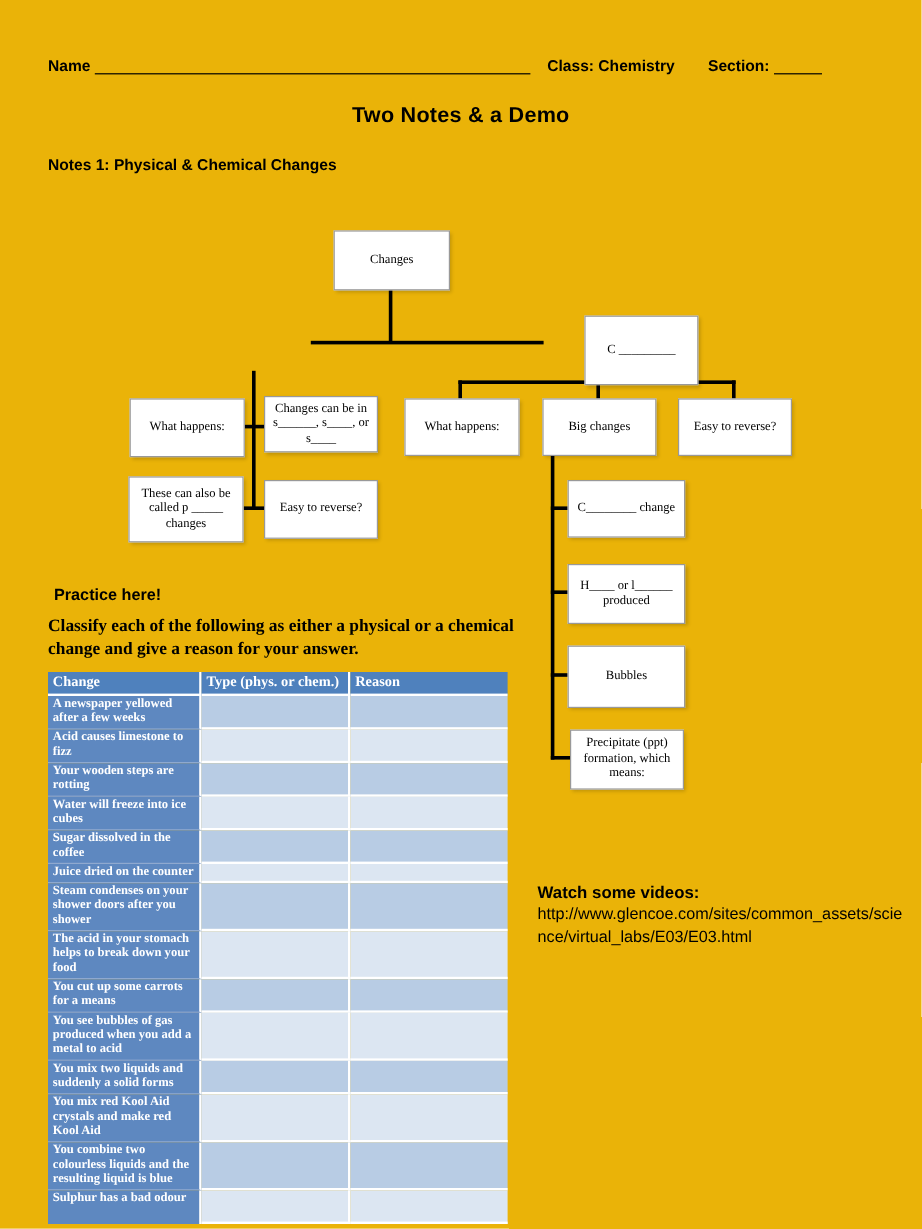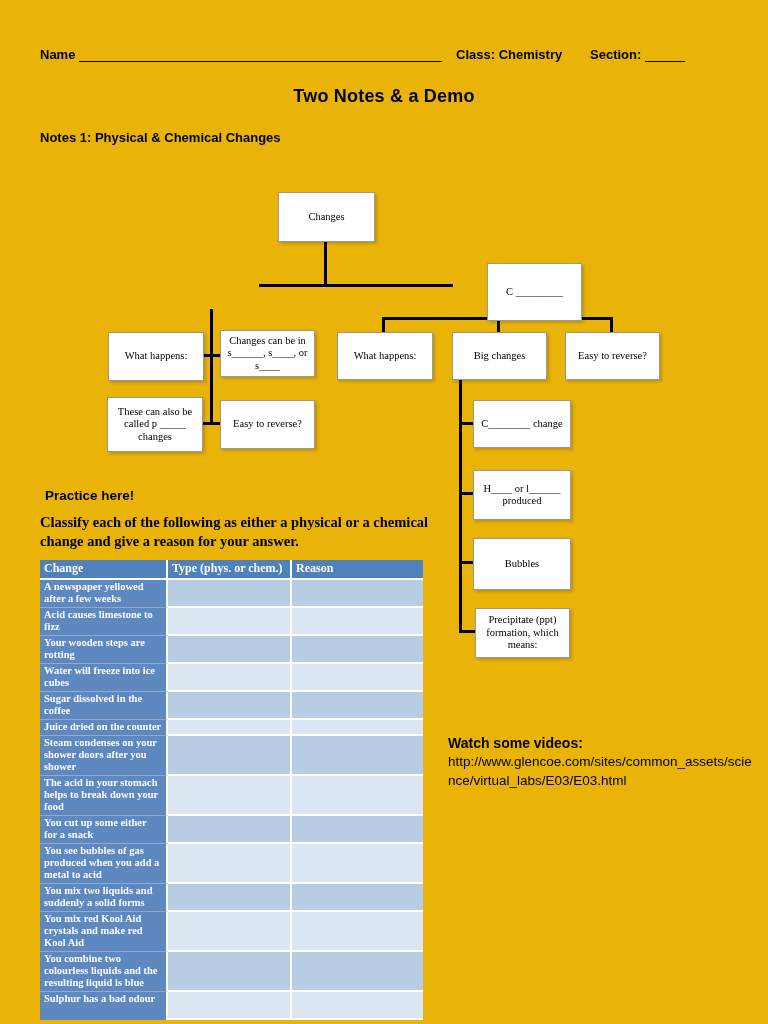--- a/index.html
+++ b/index.html
@@ -167,21 +167,21 @@
       <td class="chg">Steam condenses on your shower doors after you shower</td>
       <td class="ans"></td>
       <td class="ans"></td>
     </tr>
         <tr class="light">
       <td class="chg">The acid in your stomach helps to break down your food</td>
       <td class="ans"></td>
       <td class="ans"></td>
     </tr>
         <tr class="dark">
-      <td class="chg">You cut up some either for a snack</td>
+      <td class="chg">You cut up some carrots for a means</td>
       <td class="ans"></td>
       <td class="ans"></td>
     </tr>
         <tr class="light">
       <td class="chg">You see bubbles of gas produced when you add a metal to acid</td>
       <td class="ans"></td>
       <td class="ans"></td>
     </tr>
         <tr class="dark">
       <td class="chg">You mix two liquids and suddenly a solid forms</td>

